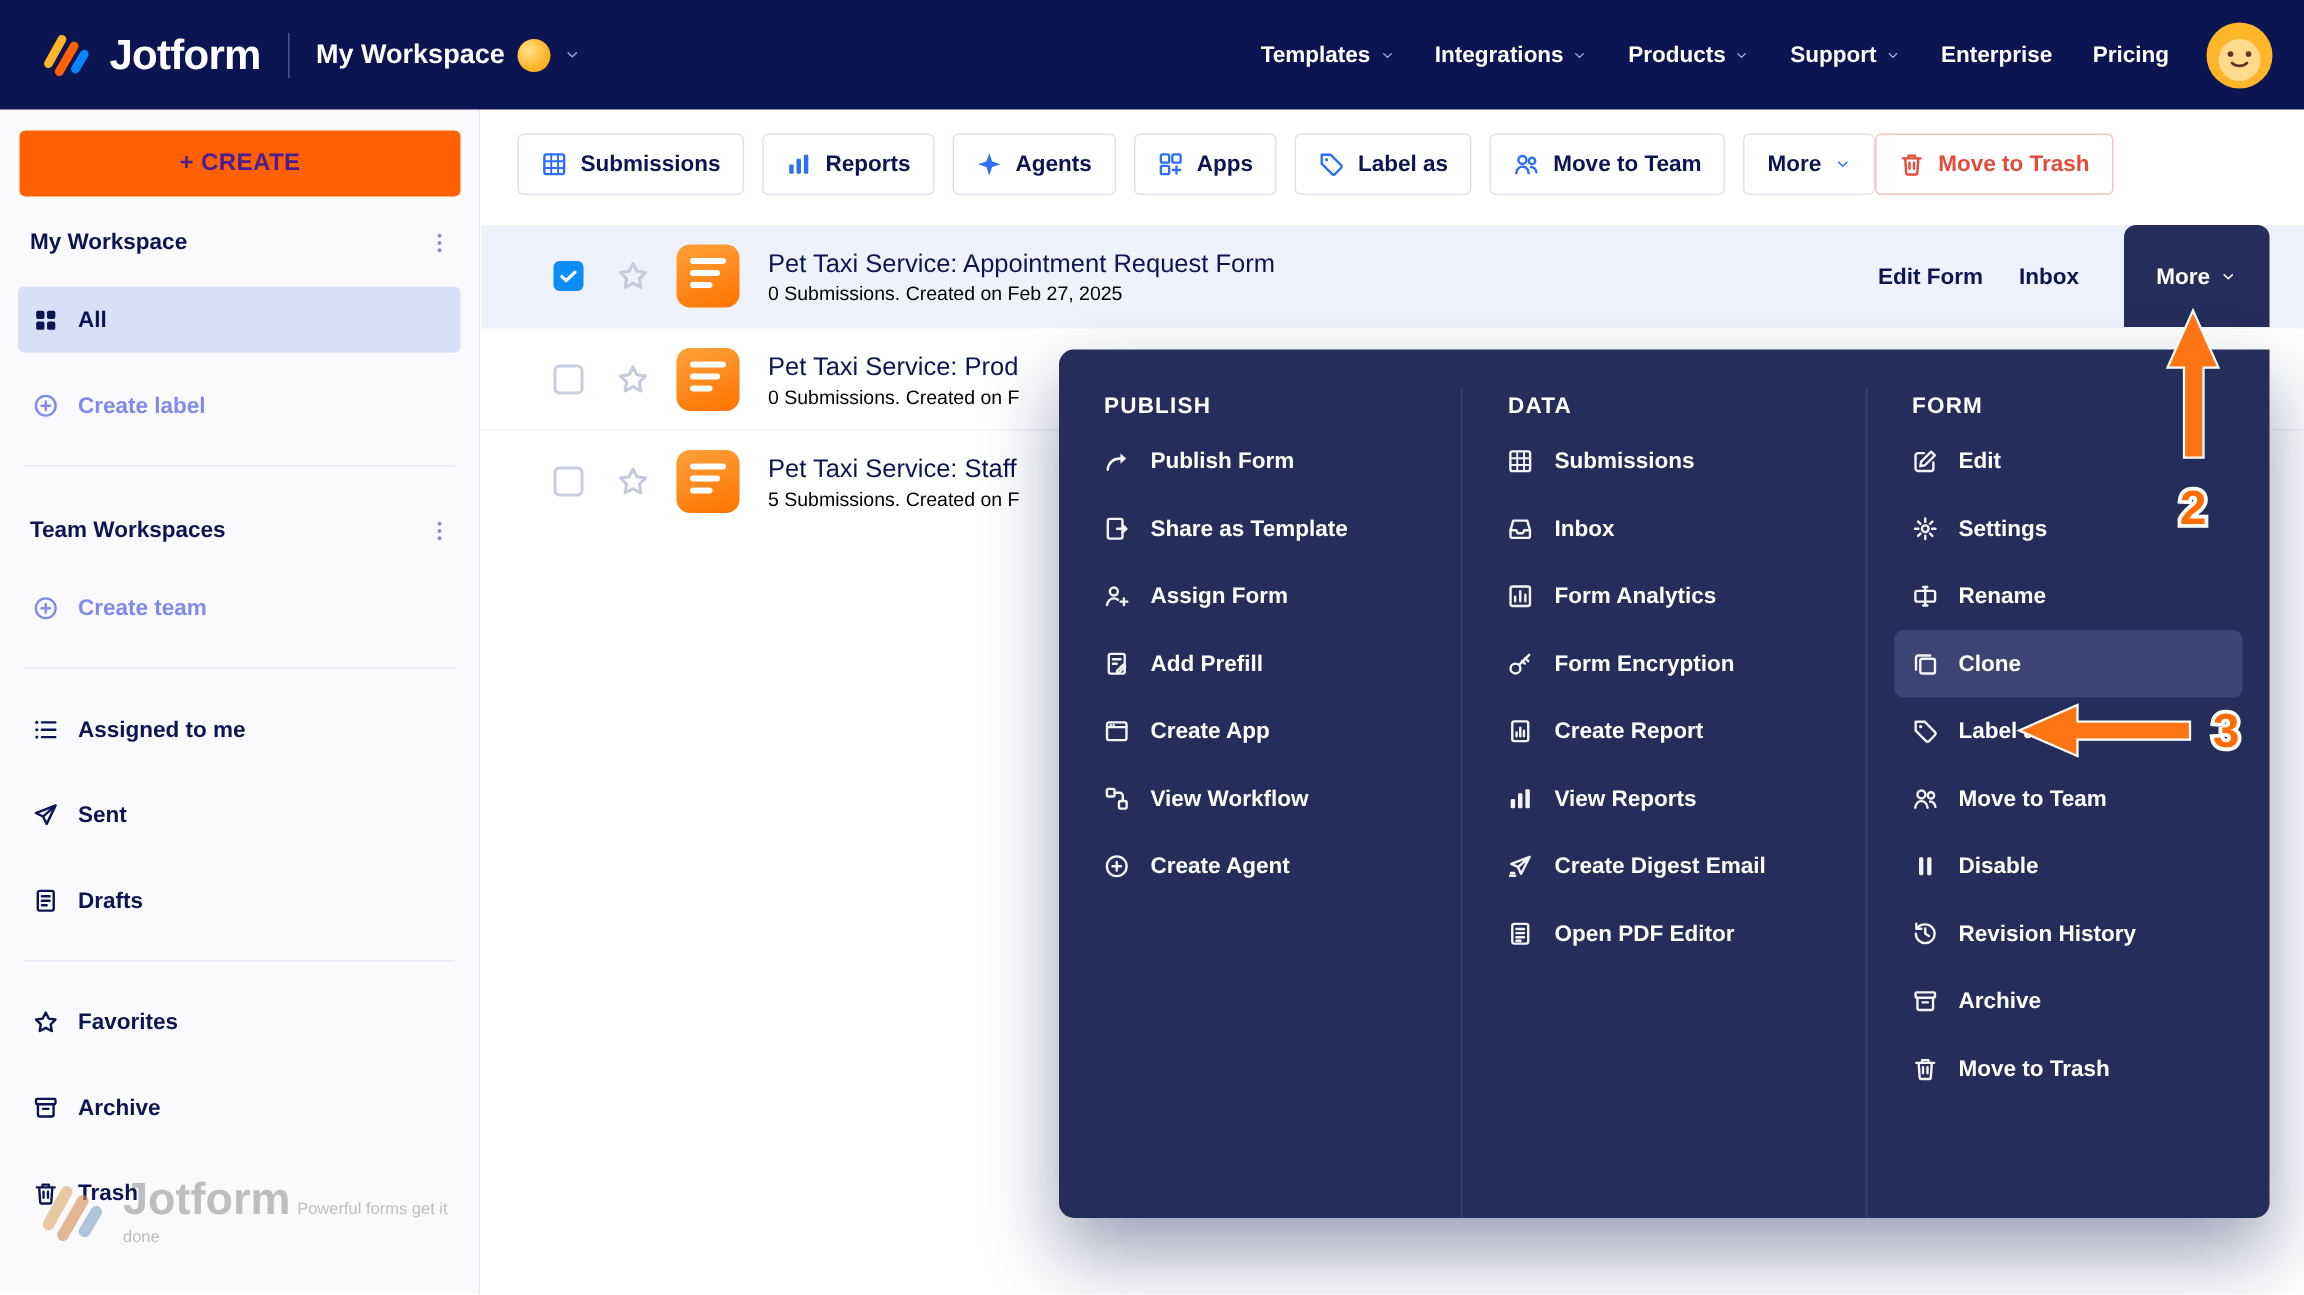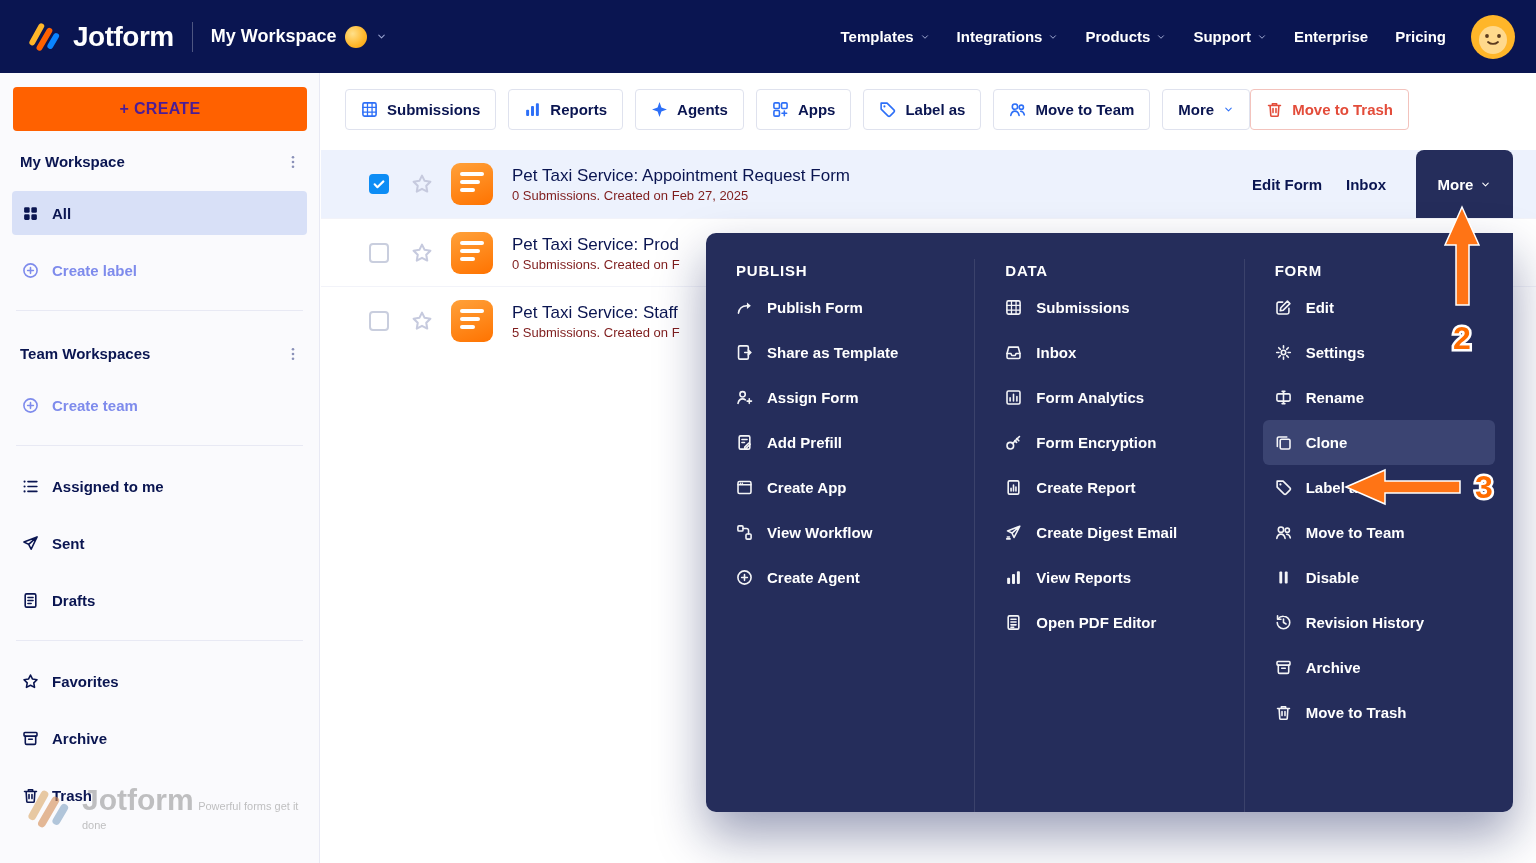--- a/index.html
+++ b/index.html
@@ -55,21 +55,21 @@
   .row + .row{border-top:1px solid #f2f3f9}
   .chk{width:20px;height:20px;border:2px solid #c9cede;border-radius:4px;background:#fff;margin-right:22px;cursor:pointer;display:flex;align-items:center;justify-content:center;color:#fff;flex-shrink:0}
   .chk.checked{background:#0d8df5;border-color:#0d8df5}
   .chk svg{width:14px;height:14px}
   .star{width:22px;height:22px;color:#c6cade;margin-right:18px;cursor:pointer}
   .form-ic{width:42px;height:42px;border-radius:9px;background:linear-gradient(160deg,#ffa13a,#ff7300);margin-right:19px;padding-top:5px;flex-shrink:0}
   .form-ic i{display:block;height:4px;border-radius:2px;background:#fff;margin:4px 9px 0 9px}
   .form-ic i:nth-child(2){margin-right:13px}
   .form-ic i:nth-child(3){margin-right:18px}
   .row-title{font-size:17px;font-weight:400;color:#0a1551;line-height:22px;white-space:nowrap}
-  .row-meta{font-size:13px;color:#7f1d1d;margin-top:1px;white-space:nowrap}
+  .row-meta{font-size:13px;color:#000000;margin-top:1px;white-space:nowrap}
   .row-actions{position:absolute;right:150px;top:0;height:100%;display:flex;align-items:center;gap:24px;font-size:15px;font-weight:700;color:#0a1551}
   .row-actions span{cursor:pointer}
   .row-more{position:absolute;right:23px;top:0;width:97px;height:100%;background:#252d5b;border-radius:8px 8px 0 0;display:flex;align-items:center;justify-content:center;gap:7px;color:#fff;font-size:15px;font-weight:700;cursor:pointer}
   .row-more .icn{width:11px;height:11px;color:#fff}
 
   
   .menu{position:absolute;left:706px;top:233px;width:807px;height:579px;background:#252d5b;border-radius:10px 0 10px 10px;box-shadow:0 24px 50px rgba(10,21,81,.4);display:flex;z-index:60;padding-top:26px}
   .menu-col{flex:1;padding:0 18px;border-right:1px solid rgba(255,255,255,.1)}
   .menu-col:last-child{border-right:none}
   .menu-h{font-size:15px;font-weight:700;color:#fff;letter-spacing:.8px;margin:0 0 2px 12px;line-height:24px}
@@ -539,35 +539,35 @@
         <span class="icn">
           <svg viewBox="0 0 16 16" fill="none" stroke="currentColor" stroke-width="1.5" stroke-linecap="round" stroke-linejoin="round">
             <rect x="3" y="1.8" width="10" height="12.4" rx="1.3"></rect>
             <path d="M5.7 11.2V8.8M8 11.2V5.8M10.3 11.2V7.6"></path>
           </svg>
         </span>
         <span>Create Report</span>
       </div>
       <div class="menu-item">
         <span class="icn">
-          <svg viewBox="0 0 16 16" fill="none" stroke="currentColor" stroke-width="1.5" stroke-linecap="round" stroke-linejoin="round">
-            <path d="M13.9 2.1L2.4 6.5l4.1 2 2 4.2zM13.9 2.1L6.6 8.6M2.2 12.2h2M1.6 14h3.2"></path>
-          </svg>
-        </span>
-        <span>Create Digest Email</span>
-      </div>
-      <div class="menu-item">
-        <span class="icn">
           <svg viewBox="0 0 16 16" fill="currentColor">
             <rect x="2" y="8.2" width="2.8" height="5.8" rx=".9"></rect>
             <rect x="6.6" y="4.6" width="2.8" height="9.4" rx=".9"></rect>
             <rect x="11.2" y="2" width="2.8" height="12" rx=".9"></rect>
           </svg>
         </span>
         <span>View Reports</span>
+      </div>
+      <div class="menu-item">
+        <span class="icn">
+          <svg viewBox="0 0 16 16" fill="none" stroke="currentColor" stroke-width="1.5" stroke-linecap="round" stroke-linejoin="round">
+            <path d="M13.9 2.1L2.4 6.5l4.1 2 2 4.2zM13.9 2.1L6.6 8.6M2.2 12.2h2M1.6 14h3.2"></path>
+          </svg>
+        </span>
+        <span>Create Digest Email</span>
       </div>
       <div class="menu-item">
         <span class="icn">
           <svg viewBox="0 0 16 16" fill="none" stroke="currentColor" stroke-width="1.5" stroke-linecap="round" stroke-linejoin="round">
             <rect x="3" y="1.8" width="10" height="12.4" rx="1.3"></rect>
             <path d="M5.6 5h4.8M5.6 7.6h4.8M5.6 10.2h4.8M5.6 12.4h2.6"></path>
           </svg>
         </span>
         <span>Open PDF Editor</span>
       </div>

